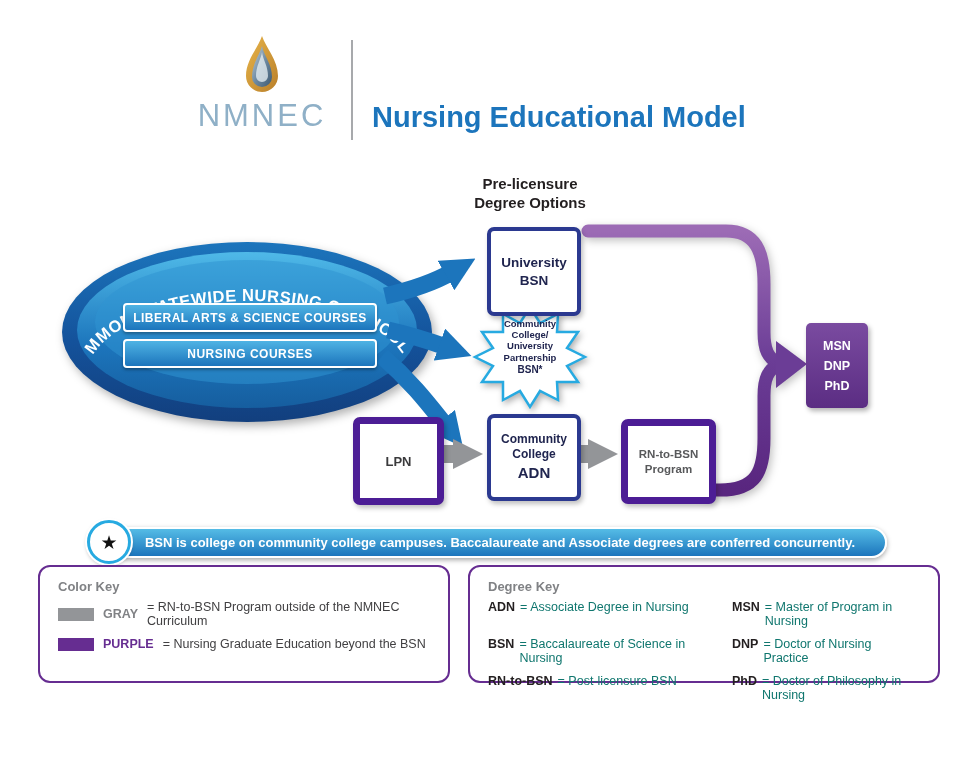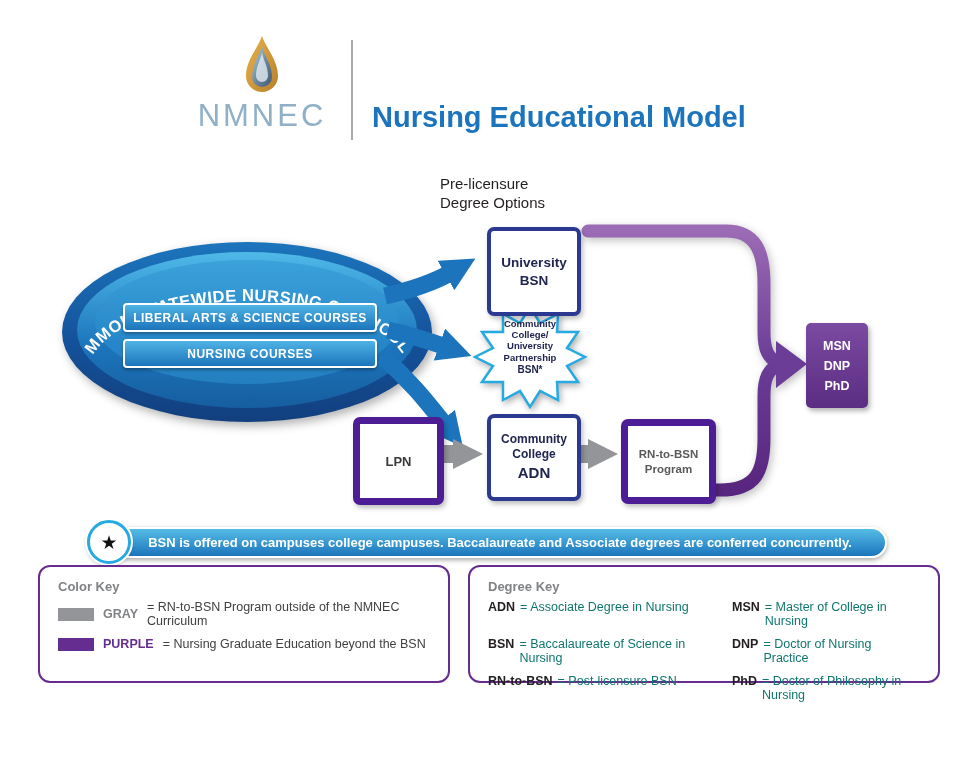--- a/index.html
+++ b/index.html
@@ -7,22 +7,22 @@
          font-family:"Liberation Sans", sans-serif; color:#231F20; }
   .abs { position:absolute; }
   .preline { white-space:pre-line; }
 
   
   .nmnec-text { left:182px; top:98px; width:160px; text-align:center;
     font-size:31px; letter-spacing:3px; color:#8FB0C7; }
   .hdr-divider { left:351px; top:40px; width:2px; height:100px; background:#A7A9AC; }
   .main-title { left:372px; top:101px; font-size:29px; font-weight:bold; color:#1C75BC; }
 
-  .prelicensure { left:440px; top:175px; width:180px; text-align:left;
-    font-size:15px; font-weight:normal; line-height:1.25; color:#231F20; }
+  .prelicensure { left:440px; top:175px; width:180px; text-align:center;
+    font-size:15px; font-weight:bold; line-height:1.25; color:#231F20; }
 
   
   .dbox { border-radius:7px; background:#fff; display:flex; flex-direction:column;
     align-items:center; justify-content:center; text-align:center;
     box-shadow:2px 3px 5px rgba(0,0,0,0.25); }
   .navy { border:4px solid #2B3990; color:#20254F; }
   .grayb { border:7px solid #4c1d95; color:#3b3b3d; }
   .box-univ { left:487px; top:227px; width:86px; height:81px; font-size:13.5px; font-weight:bold; line-height:1.3; }
   .box-adn  { left:487px; top:414px; width:86px; height:79px; font-size:12px; font-weight:bold; line-height:1.25; }
   .box-adn .big { font-size:15px; margin-top:2px; }
@@ -182,21 +182,21 @@
 Program</span>
 </div>
 
 <div class="abs box-msn">
   <span>MSN</span>
   <span>DNP</span>
   <span>PhD</span>
 </div>
 
 <div class="abs foot-pill">
-  <span>BSN is offered on campuses college campuses. Baccalaureate and Associate degrees are conferred concurrently.</span>
+  <span>BSN is college on community college campuses. Baccalaureate and Associate degrees are conferred concurrently.</span>
 </div>
 <div class="abs star-badge">
   <span>★</span>
 </div>
 
 <div class="abs keybox colorkey">
   <div class="key-title">Color Key</div>
   <div class="ck-row">
     <span class="swatch sw-gray"></span>
     <span class="ck-term t-gray">GRAY</span>
@@ -211,21 +211,21 @@
 
 <div class="abs keybox degreekey">
   <div class="key-title">Degree Key</div>
   <div class="dk-grid">
     <div class="dk-item">
       <span class="dk-term">ADN</span>
       <span class="dk-def">= Associate Degree in Nursing</span>
     </div>
     <div class="dk-item">
       <span class="dk-term">MSN</span>
-      <span class="dk-def">= Master of College in Nursing</span>
+      <span class="dk-def">= Master of Program in Nursing</span>
     </div>
     <div class="dk-item">
       <span class="dk-term">BSN</span>
       <span class="dk-def">= Baccalaureate of Science in Nursing</span>
     </div>
     <div class="dk-item">
       <span class="dk-term">DNP</span>
       <span class="dk-def">= Doctor of Nursing Practice</span>
     </div>
     <div class="dk-item">

